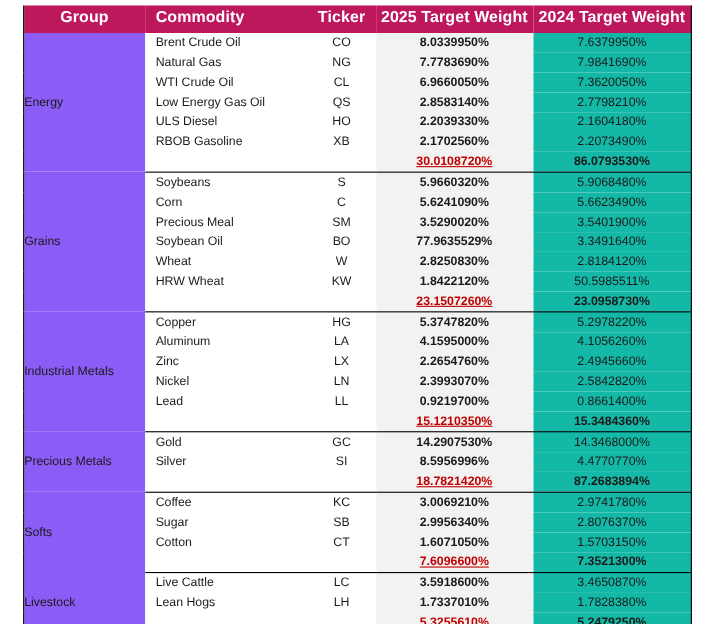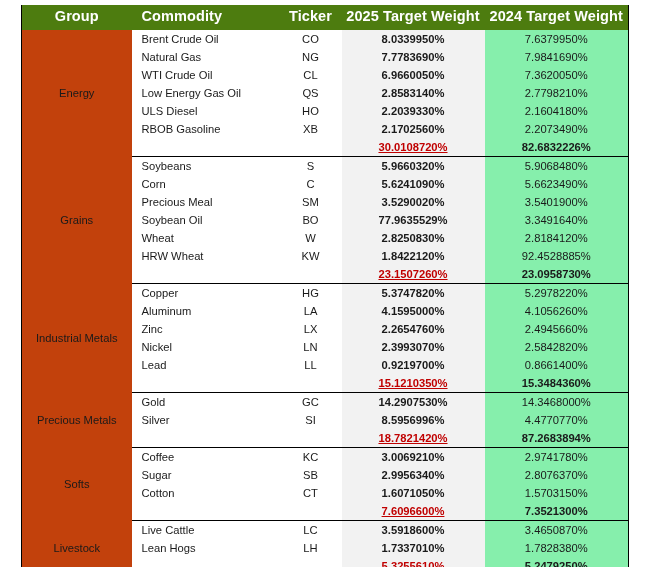--- a/index.html
+++ b/index.html
@@ -30,21 +30,21 @@
     border-bottom: 1.5px solid #000;
   }
 
   table.weights col.c-group      { width: 110px; }
   table.weights col.c-commodity  { width: 148px; }
   table.weights col.c-ticker     { width: 62px; }
   table.weights col.c-w2025      { width: 143px; }
   table.weights col.c-w2024      { width: 144px; }
 
   thead th {
-    background: #4d7c0f;
+    background: #be185d;
     color: #ffffff;
     font-size: 14.5px;
     font-weight: bold;
     padding: 4px 0 5px 0;
     text-align: center;
     letter-spacing: 0.1px;
     line-height: 1.1;
   }
   thead th.th-group     { text-align: center; }
   thead th.th-commodity { text-align: left; padding-left: 10px; }
@@ -54,44 +54,43 @@
     font-size: 11.2px;
     color: #1a1a1a;
     height: 18px;
     line-height: 18px;
     padding: 0;
     vertical-align: middle;
     background: #ffffff;
   }
 
   td.group-cell {
-    text-align: center;
     font-size: 11.2px;
     color: #1a1a1a;
-    background: #c2410c;
+    background: #8b5cf6;
   }
 
   td.commodity-cell {
     text-align: left;
     padding-left: 10px;
   }
 
   td.ticker-cell {
     text-align: center;
   }
 
   td.w2025 {
     text-align: center;
     font-weight: bold;
     background: #F2F2F2;
   }
 
   td.w2024 {
     text-align: center;
-    background: #86efac;
+    background: #14b8a6;
   }
 
   tr.subtotal td {
     height: 18px;
     line-height: 18px;
   }
   tr.subtotal td.w2025 {
     color: #C00000;
     font-weight: bold;
     background: #F2F2F2;
@@ -166,21 +165,21 @@
         <tr>
           <td class="commodity-cell">RBOB Gasoline</td>
           <td class="ticker-cell">XB</td>
           <td class="w2025">2.1702560%</td>
           <td class="w2024">2.2073490%</td>
         </tr>
         <tr class="subtotal group-end">
           <td class="commodity-cell"></td>
           <td class="ticker-cell"></td>
           <td class="w2025">30.0108720%</td>
-          <td class="w2024">82.6832226%</td>
+          <td class="w2024">86.0793530%</td>
         </tr>
         <tr>
           <td class="group-cell" rowspan="7">Grains</td>
           <td class="commodity-cell">Soybeans</td>
           <td class="ticker-cell">S</td>
           <td class="w2025">5.9660320%</td>
           <td class="w2024">5.9068480%</td>
         </tr>
         <tr>
           <td class="commodity-cell">Corn</td>
@@ -203,21 +202,21 @@
         <tr>
           <td class="commodity-cell">Wheat</td>
           <td class="ticker-cell">W</td>
           <td class="w2025">2.8250830%</td>
           <td class="w2024">2.8184120%</td>
         </tr>
         <tr>
           <td class="commodity-cell">HRW Wheat</td>
           <td class="ticker-cell">KW</td>
           <td class="w2025">1.8422120%</td>
-          <td class="w2024">92.4528885%</td>
+          <td class="w2024">50.5985511%</td>
         </tr>
         <tr class="subtotal group-end">
           <td class="commodity-cell"></td>
           <td class="ticker-cell"></td>
           <td class="w2025">23.1507260%</td>
           <td class="w2024">23.0958730%</td>
         </tr>
         <tr>
           <td class="group-cell" rowspan="6">Industrial Metals</td>
           <td class="commodity-cell">Copper</td>

